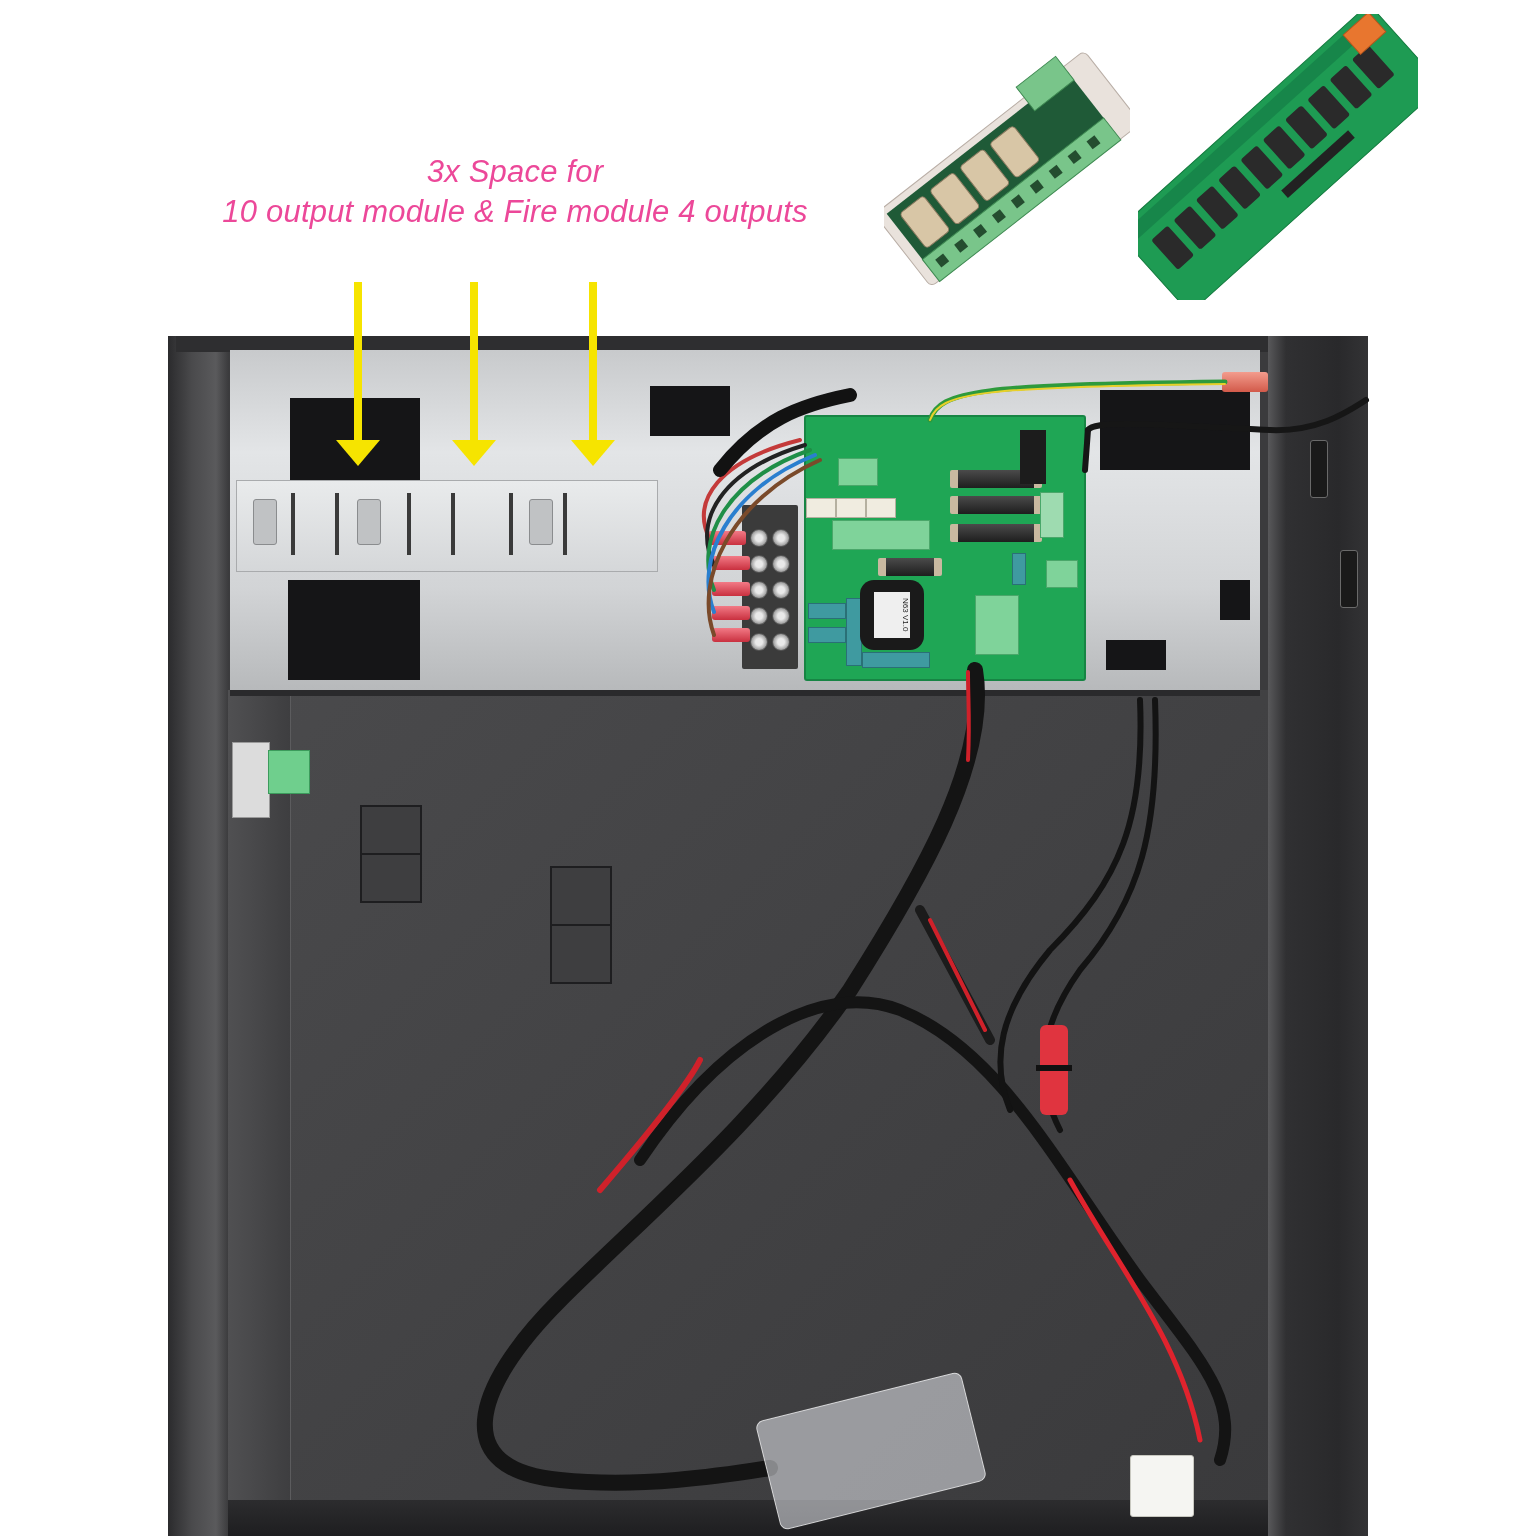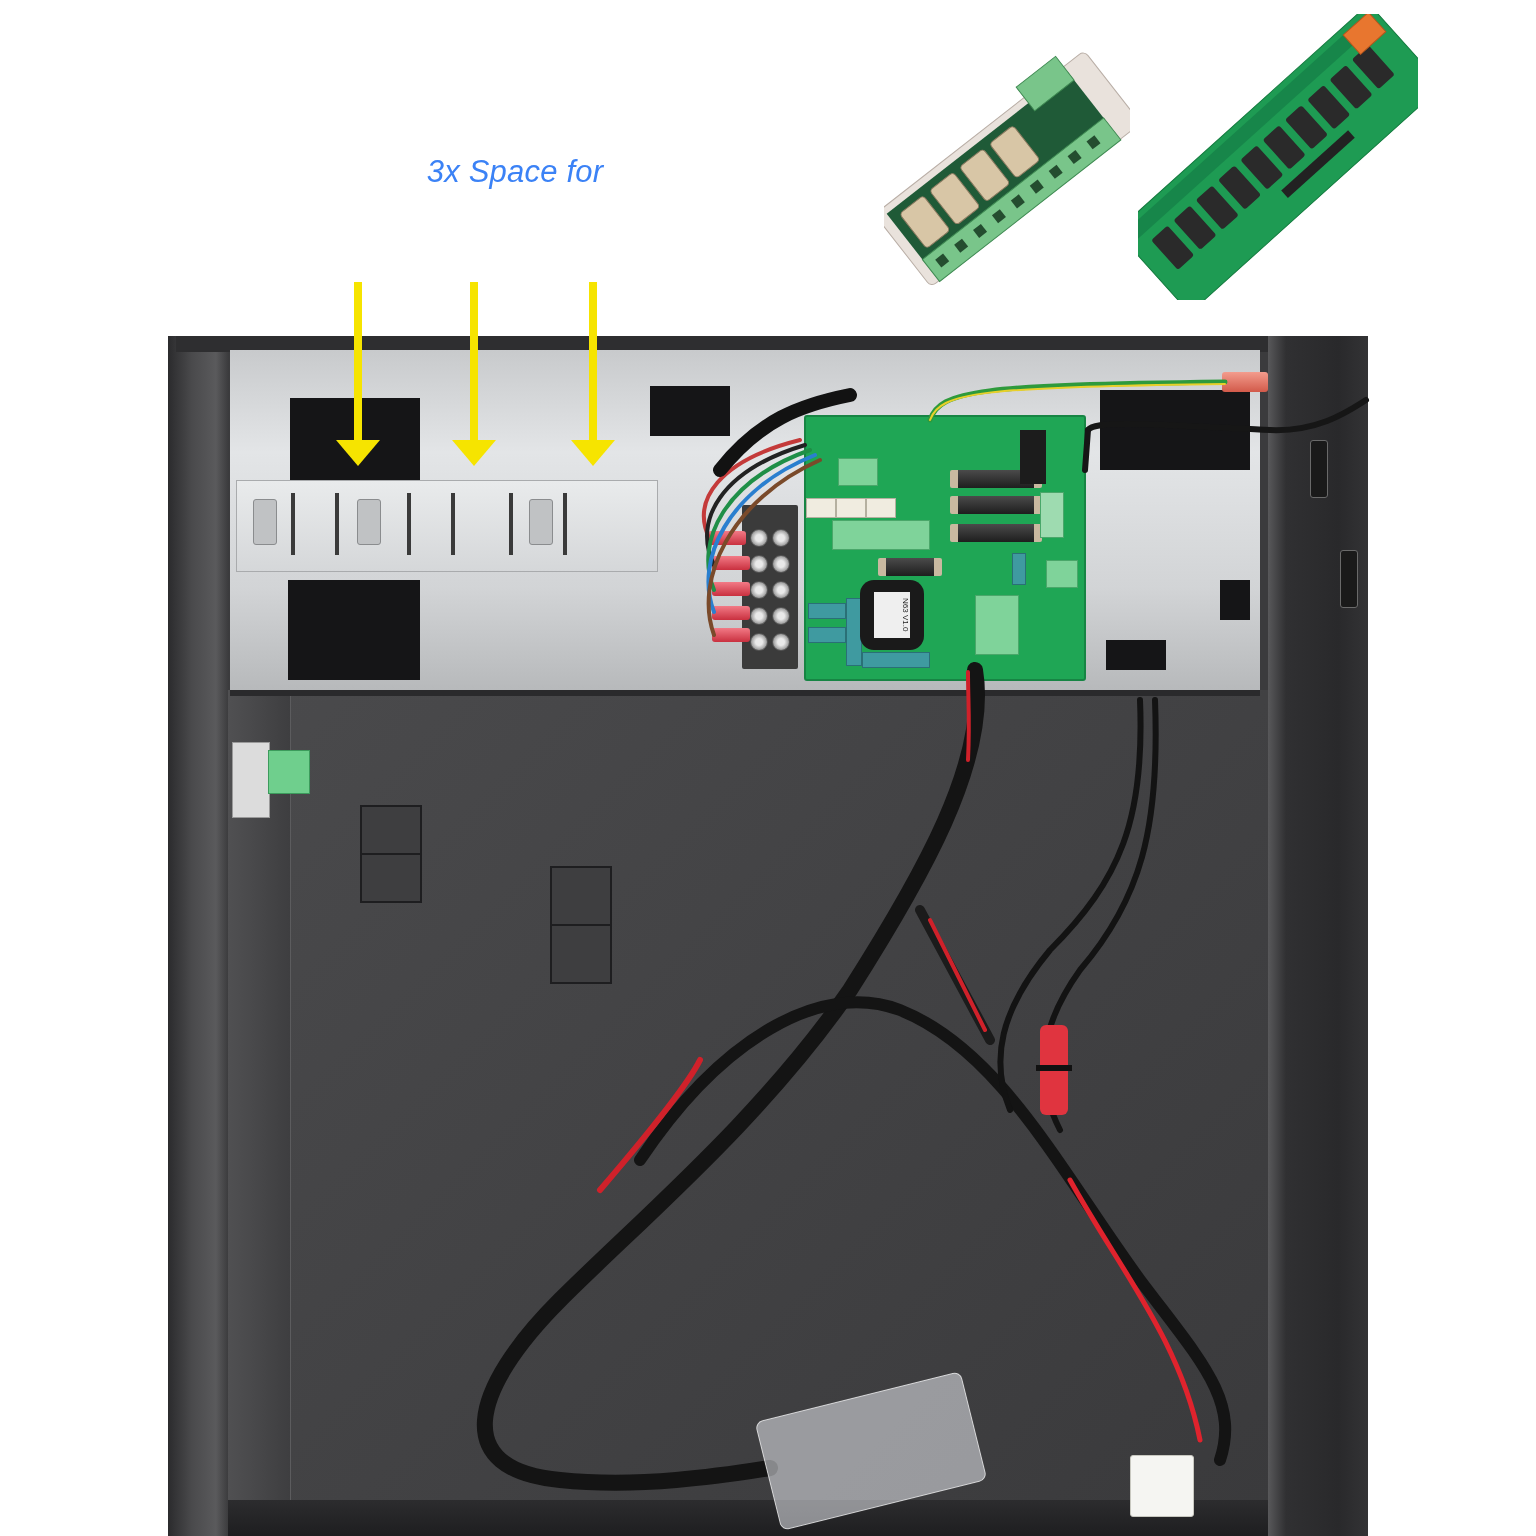--- a/index.html
+++ b/index.html
@@ -1,18 +1,18 @@
 <!DOCTYPE html>
 <html><head>
   <meta charset="utf-8">
   <style>
     html, body { margin:0; padding:0; }
     body { width:1536px; height:1536px; background:#ffffff; position:relative; overflow:hidden; font-family:"Liberation Sans", sans-serif; }
     .abs { position:absolute; }
-    .caption { position:absolute; left:190px; top:152px; width:650px; text-align:center; font-style:italic; font-size:31px; line-height:40px; color:#3b82f6; letter-spacing:0.2px; }
+    .caption { position:absolute; left:190px; top:152px; width:650px; text-align:center; font-style:italic; font-size:31px; line-height:40px; color:#ec4899; letter-spacing:0.2px; }
     .caption div { white-space:nowrap; }
     .cabinet { left:168px; top:336px; width:1200px; height:1200px; background:#3b3b3d; }
     .back-panel { left:228px; top:690px; width:1040px; height:820px; background:linear-gradient(135deg,#4a4a4c 0%,#424244 50%,#3a3a3c 100%); }
     .left-wall { left:168px; top:336px; width:60px; height:1200px; background:linear-gradient(90deg,#2b2b2d,#4a4a4c 40%,#5a5a5c 80%,#3c3c3e); }
     .left-inner { left:228px; top:690px; width:62px; height:820px; background:linear-gradient(90deg,#505052,#3e3e40); border-right:1px solid #5c5c5e; }
     .right-wall { left:1268px; top:336px; width:100px; height:1200px; background:linear-gradient(90deg,#58585a,#303032 18%,#29292b 70%,#333335); }
     .top-lip { left:176px; top:336px; width:1092px; height:16px; background:#2e2e30; }
     .floor { left:228px; top:1500px; width:1040px; height:36px; background:linear-gradient(180deg,#2c2c2e,#1e1e20); }
     .chassis { left:230px; top:350px; width:1030px; height:340px; background:linear-gradient(180deg,#c8cacc,#e3e5e7 30%,#d2d4d6 70%,#b7b9bb); border-bottom:6px solid #2a2a2c; }
     .hole { position:absolute; background:#151517; }
@@ -41,20 +41,21 @@
     .rs485-term { left:268px; top:750px; width:40px; height:42px; background:#6fcf8d; border:1px solid #3c9b5c; }
     .knock { position:absolute; border:2px solid #1e1e20; background:#3e3e40; }
     .earth-lug { left:1222px; top:372px; width:46px; height:20px; background:linear-gradient(180deg,#f39c8d,#d25a4a); border-radius:3px; }
     .right-slot { position:absolute; width:16px; height:56px; background:#1a1a1a; border:1px solid #6a6a6a; border-radius:3px; }
   </style>
 </head>
 <body>
 
 <div class="caption">
   <div>3x Space for</div>
+  <div>10 output module &amp; Fire module 4 outputs</div>
 </div>
 
 <div class="abs module1">
   <svg width="246" height="260" viewBox="0 0 246 260">
     <g transform="rotate(-38 123 130)">
       <rect x="-10" y="85" width="266" height="92" rx="6" fill="#e9e2dc" stroke="#b9aea6"></rect>
       <rect x="0" y="92" width="230" height="60" fill="#1f5a37"></rect>
       <g fill="#d8c6a6" stroke="#8a7a60">
         <rect x="10" y="100" width="30" height="44" rx="4"></rect>
           <rect x="48" y="100" width="30" height="44" rx="4"></rect>

